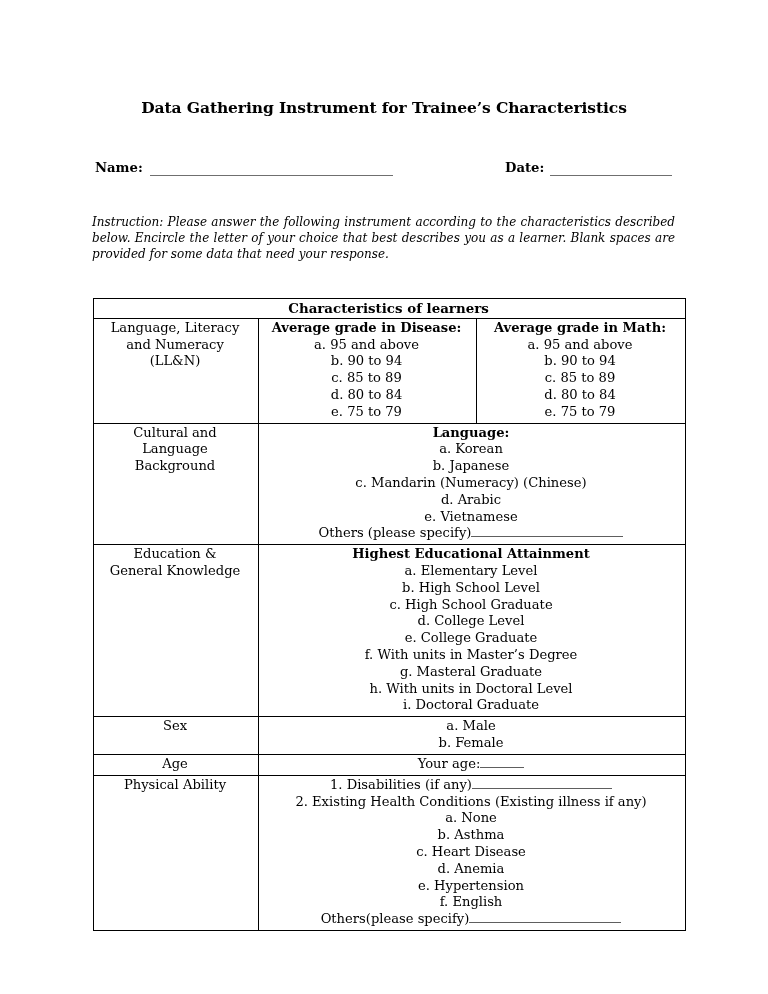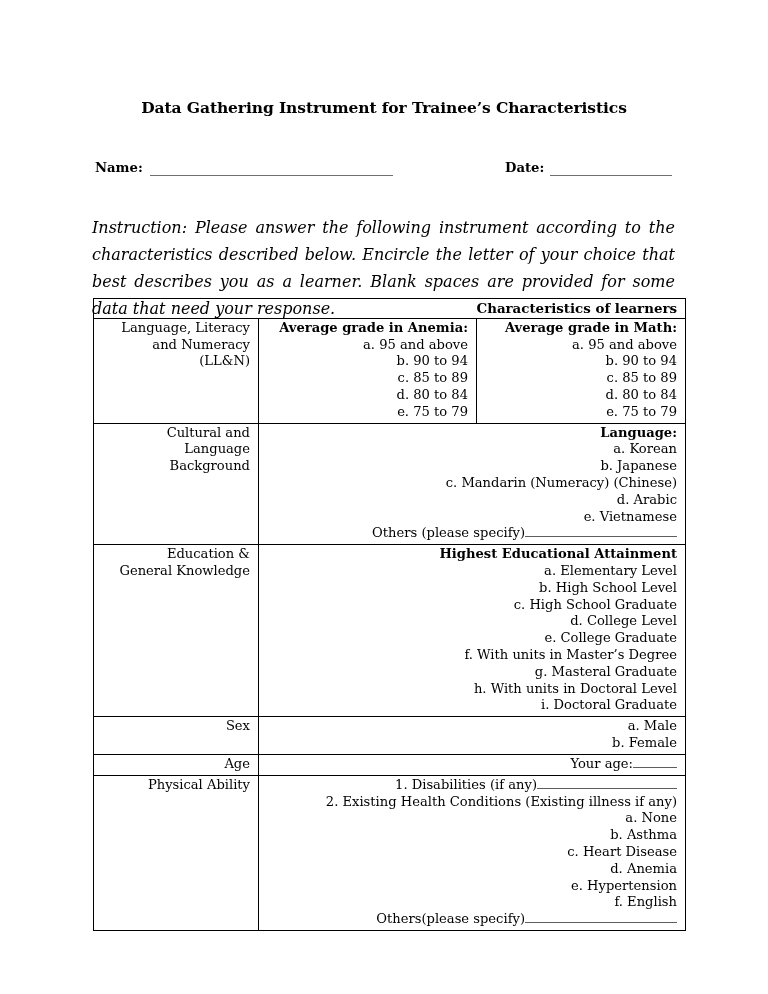--- a/index.html
+++ b/index.html
@@ -71,40 +71,40 @@
     border-bottom: 1.1px solid #6f6f6f;
   }
 
   
   .instruction {
     position: absolute;
     left: 92px;
     top: 214px;
     width: 583px;
     font-style: italic;
-    font-size: 16px;
-    line-height: 27px;
+    font-size: 12px;
+    line-height: 16px;
     text-align: justify;
   }
 
   
   .tbl {
     position: absolute;
     left: 93px;
     top: 298px;
     width: 593px;
     border-collapse: collapse;
     table-layout: fixed;
     font-size: 13.1px;
   }
   .tbl td, .tbl th {
     border: 1px solid #000;
     padding: 1px 8px 2px 6px;
     vertical-align: top;
-    text-align: right;
+    text-align: center;
     font-weight: normal;
     line-height: 16.8px;
   }
   .tbl .hdr-cell {
     font-weight: bold;
     padding-top: 1px;
     padding-bottom: 1px;
     font-size: 13.4px;
   }
   .col-label { width: 165px; }
@@ -150,21 +150,21 @@
         <td class="hdr-cell" colspan="3">Characteristics of learners</td>
       </tr>
 
       <tr>
         <td>
           <span class="opt">Language, Literacy</span>
           <span class="opt">and Numeracy</span>
           <span class="opt">(LL&amp;N)</span>
         </td>
         <td>
-          <span class="opt cell-strong">Average grade in Anemia:</span>
+          <span class="opt cell-strong">Average grade in Disease:</span>
           <span class="opt">a. 95 and above</span>
           <span class="opt">b. 90 to 94</span>
           <span class="opt">c. 85 to 89</span>
           <span class="opt">d. 80 to 84</span>
           <span class="opt">e. 75 to 79</span>
         </td>
         <td>
           <span class="opt cell-strong">Average grade in Math:</span>
           <span class="opt">a. 95 and above</span>
           <span class="opt">b. 90 to 94</span>

